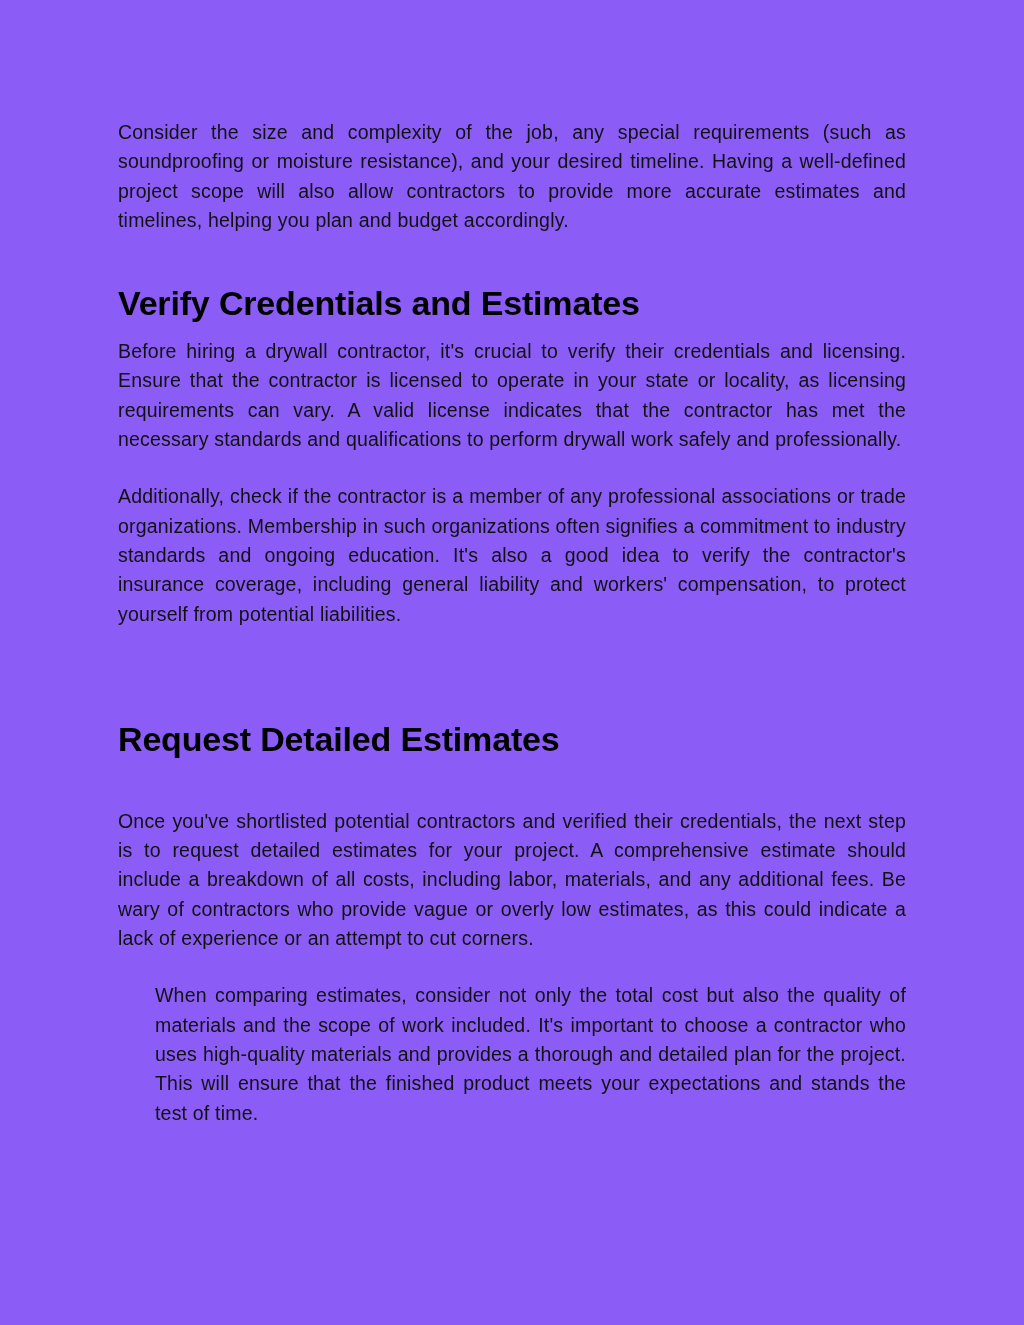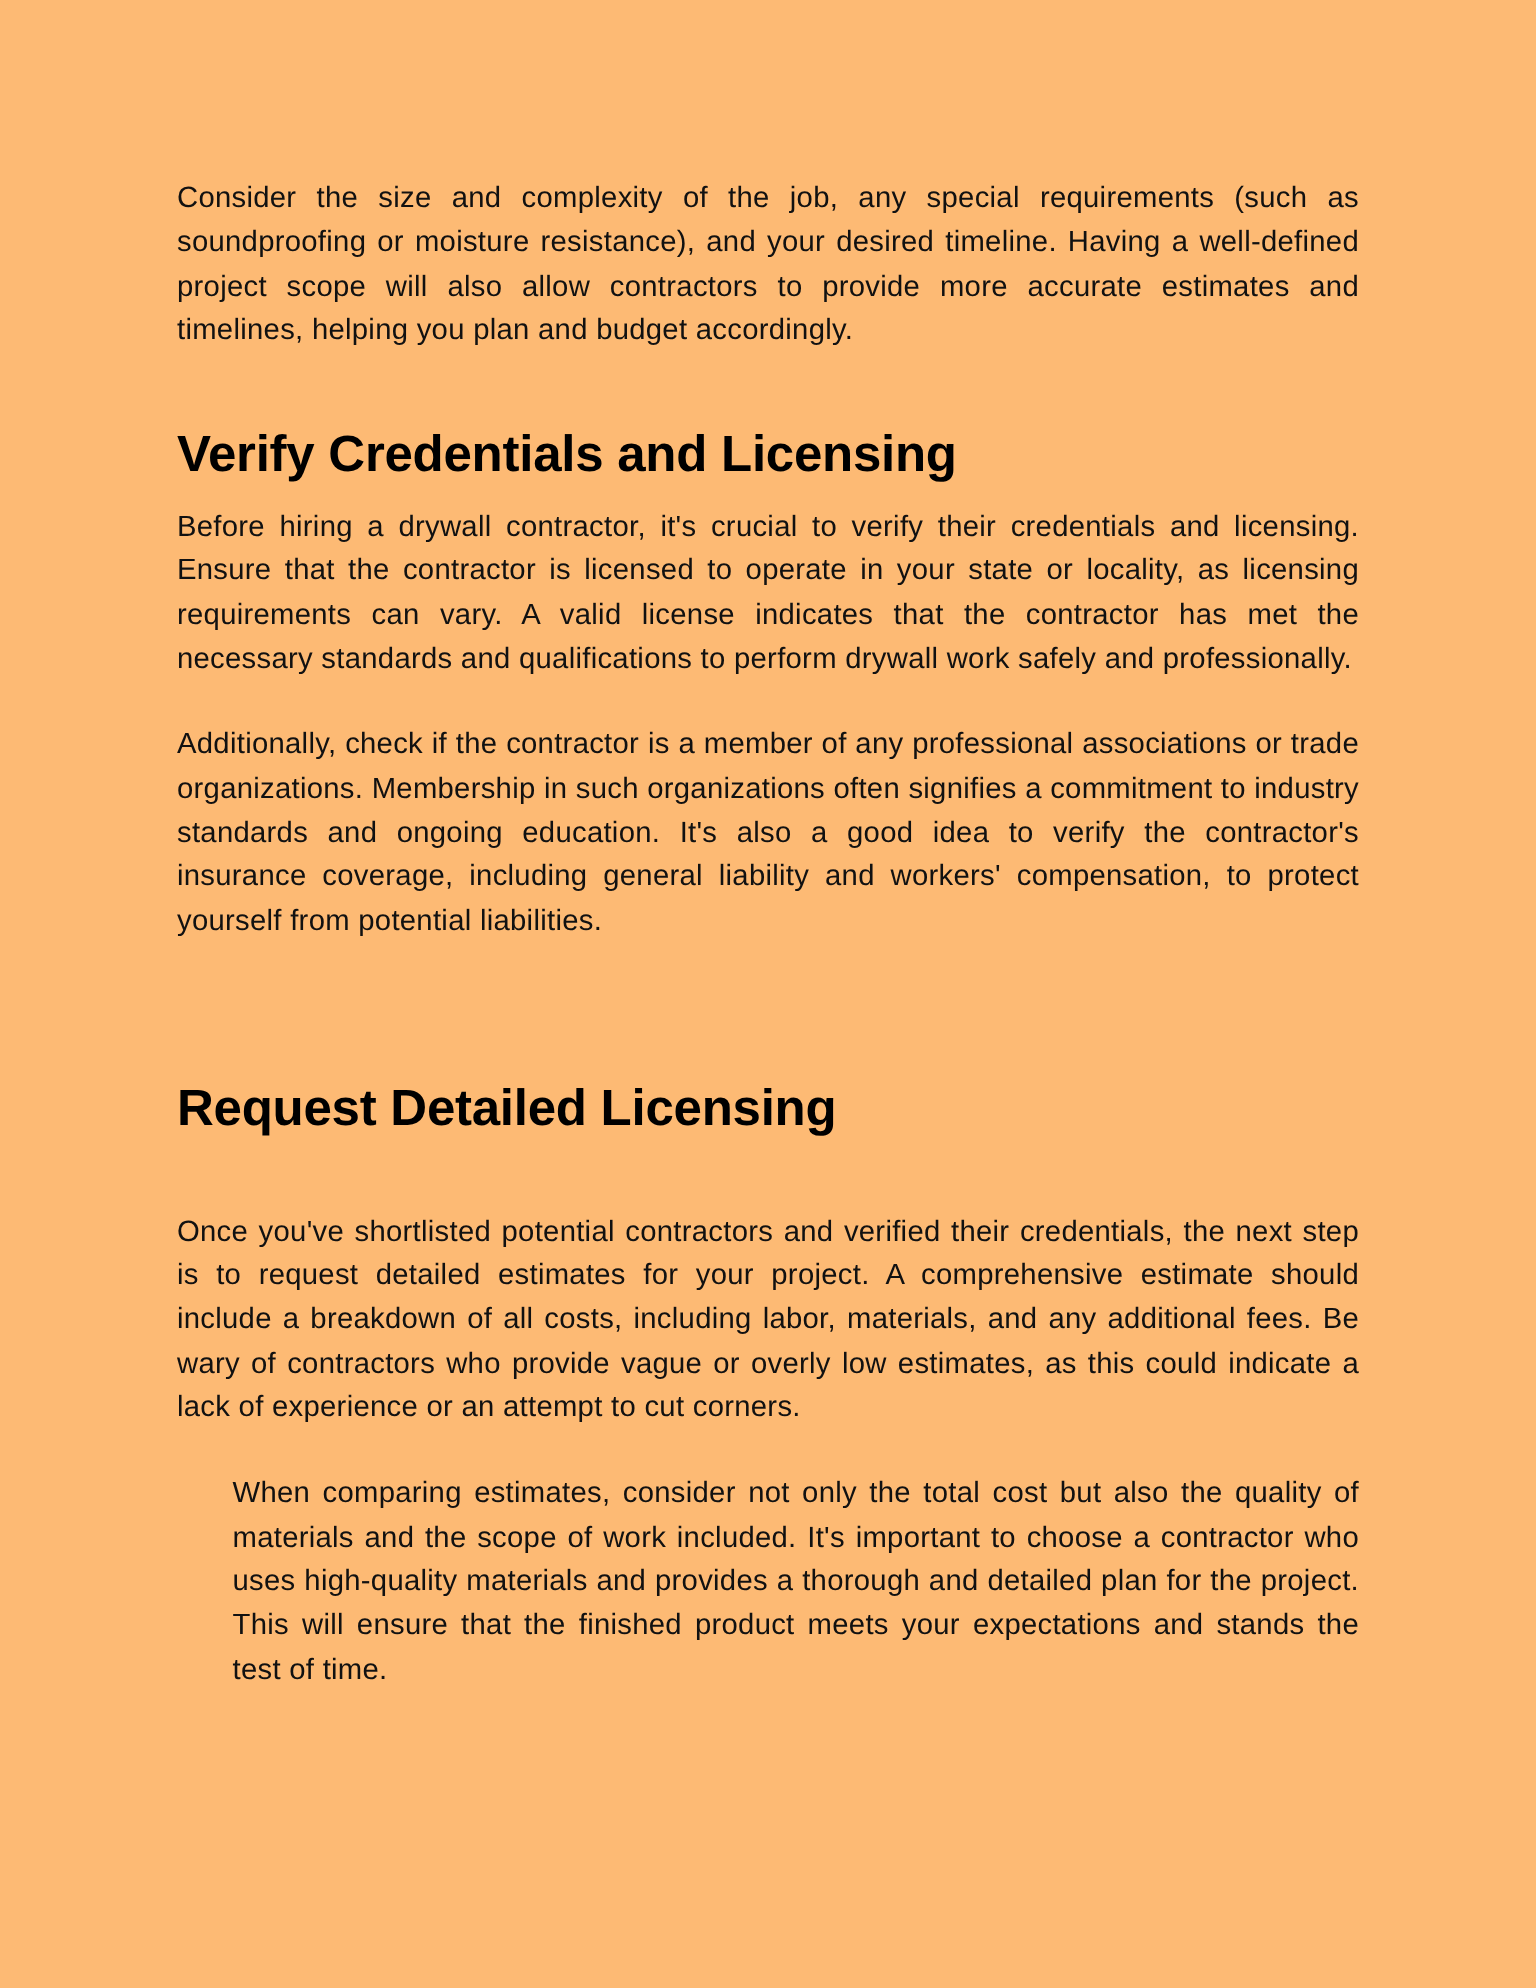--- a/index.html
+++ b/index.html
@@ -10,21 +10,21 @@
   }
   body {
     font-family: "Liberation Sans", "DejaVu Sans", sans-serif;
     color: #000000;
   }
   .page {
     position: relative;
     width: 1024px;
     height: 1325px;
     margin: 0 auto;
-    background: #fdba74;
+    background: #8b5cf6;
     overflow: hidden;
     box-sizing: border-box;
   }
   .content {
     position: absolute;
     left: 118px;
     top: 118px;
     width: 788px;
   }
   p.body-text {
@@ -59,31 +59,31 @@
 </head>
 <body>
 
 <div class="page">
   <div class="content">
 
     <p class="body-text">Consider the size and complexity of the job, any special requirements (such as soundproofing or moisture resistance), and your desired timeline. Having a well-defined project scope will also allow contractors to provide more accurate estimates and timelines, helping you plan and budget accordingly.</p>
 
     <div class="spacer h-gap-before-first"></div>
 
-    <h2 class="section-heading">Verify Credentials and Licensing</h2>
+    <h2 class="section-heading">Verify Credentials and Estimates</h2>
 
     <div class="spacer h-gap-after-first"></div>
 
     <p class="body-text">Before hiring a drywall contractor, it's crucial to verify their credentials and licensing. Ensure that the contractor is licensed to operate in your state or locality, as licensing requirements can vary. A valid license indicates that the contractor has met the necessary standards and qualifications to perform drywall work safely and professionally.</p>
 
     <p class="body-text">Additionally, check if the contractor is a member of any professional associations or trade organizations. Membership in such organizations often signifies a commitment to industry standards and ongoing education. It's also a good idea to verify the contractor's insurance coverage, including general liability and workers' compensation, to protect yourself from potential liabilities.</p>
 
     <div class="spacer h-gap-before-second"></div>
 
-    <h2 class="section-heading">Request Detailed Licensing</h2>
+    <h2 class="section-heading">Request Detailed Estimates</h2>
 
     <div class="spacer h-gap-after-second"></div>
 
     <p class="body-text">Once you've shortlisted potential contractors and verified their credentials, the next step is to request detailed estimates for your project. A comprehensive estimate should include a breakdown of all costs, including labor, materials, and any additional fees. Be wary of contractors who provide vague or overly low estimates, as this could indicate a lack of experience or an attempt to cut corners.</p>
 
     <p class="body-text tight-last">When comparing estimates, consider not only the total cost but also the quality of materials and the scope of work included. It's important to choose a contractor who uses high-quality materials and provides a thorough and detailed plan for the project. This will ensure that the finished product meets your expectations and stands the test of time.</p>
 
   </div>
 </div>
 

